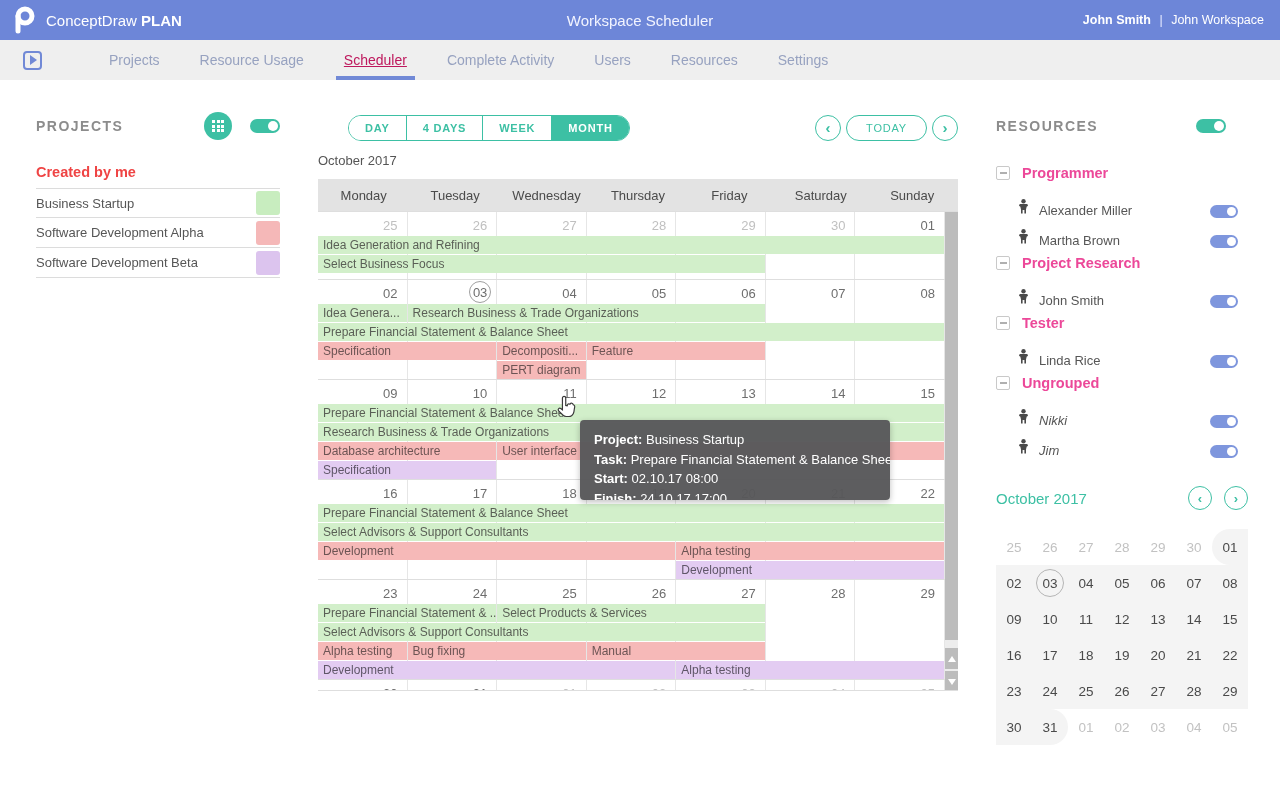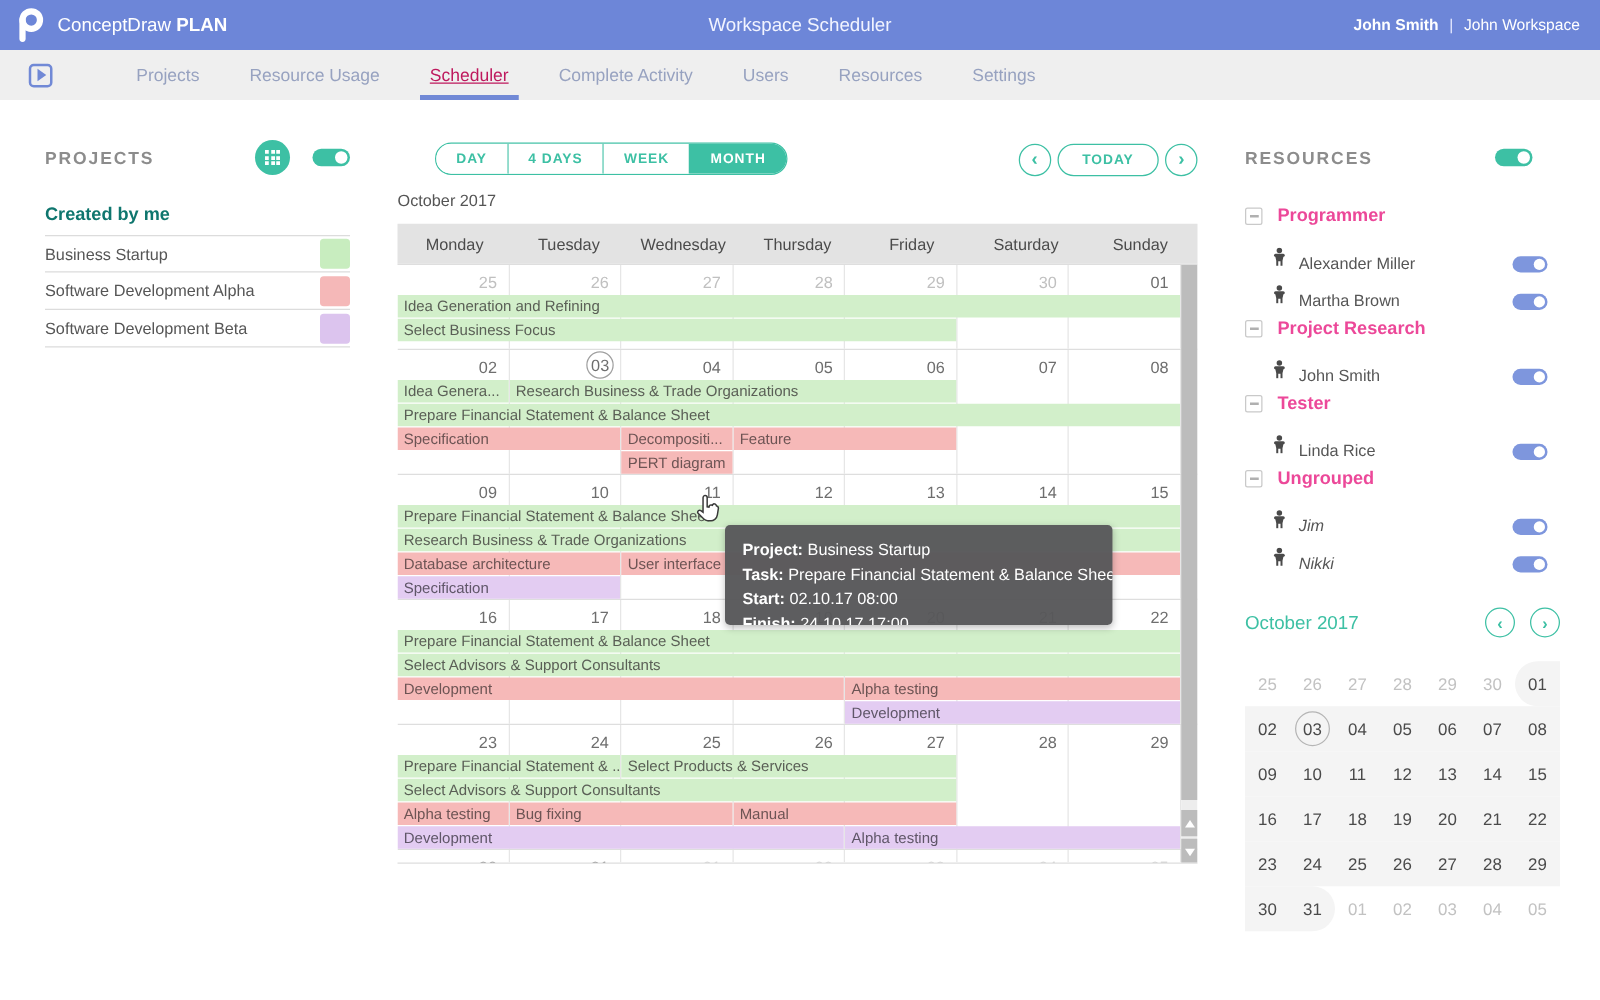--- a/index.html
+++ b/index.html
@@ -37,42 +37,42 @@
   .toggle { width:30px; height:14px; border-radius:8px; background:#3dc0a4;
     position:relative; cursor:pointer; }
   .toggle .knob { position:absolute; right:2px; top:2px; width:10px; height:10px;
     border-radius:50%; background:#fff; }
   .toggle.blue { width:28px; height:13px; background:#7e96dd; }
   .toggle.blue .knob { width:9px; height:9px; }
   .circle-btn { width:26px; height:26px; border:1px solid #3dc0a4; border-radius:50%;
     background:#fff; color:#3dc0a4; display:flex; align-items:center; justify-content:center;
     font-size:15px; font-weight:bold; cursor:pointer; line-height:1; }
   .pill-btn { height:26px; border:1px solid #3dc0a4; border-radius:13px; background:#fff;
-    color:#3dc0a4; font-size:11px; font-weight:bold; letter-spacing:0.8px;
+    color:#3dc0a4; font-size:11px; font-weight:normal; letter-spacing:0.8px;
     display:flex; align-items:center; padding:0 19px; cursor:pointer; }
 
   
   .projects { position:absolute; left:36px; top:112px; width:244px; }
   .panel-head { display:flex; align-items:center; height:28px; }
   .panel-title { font-size:14px; font-weight:bold; letter-spacing:1.5px; color:#8c8c8c; }
   .grid-btn { margin-left:auto; width:28px; height:28px; border-radius:50%;
     background:#3dc0a4; display:flex; align-items:center; justify-content:center; cursor:pointer;}
   .grid-glyph { display:grid; grid-template-columns:repeat(3,3px); grid-gap:1.5px; }
   .grid-glyph i { width:3px; height:3px; background:#fff; }
   .projects .toggle { margin-left:18px; }
-  .group-label { margin-top:24px; font-size:14.5px; font-weight:bold; color:#0f766e; }
+  .group-label { margin-top:24px; font-size:14.5px; font-weight:bold; color:#ef4444; }
   .proj-list { margin-top:8px; }
   .proj-row { height:30px; display:flex; align-items:center;
     border-bottom:1px solid #dcdcdc; font-size:13px; color:#565656; }
   .proj-row:first-child { border-top:1px solid #dcdcdc; }
   .swatch { margin-left:auto; width:24px; height:24px; border-radius:3px; }
 
   
   .sched { position:absolute; left:318px; top:114px; width:640px; }
-  .controls { display:flex; height:27px; }
+  .controls { display:flex; align-items:center; height:27px; }
   .segmented { display:flex; height:26px; border:1px solid #3dc0a4; border-radius:13px;
     overflow:hidden; margin-left:30px; }
   .seg { padding:0 16px; display:flex; align-items:center; font-size:11px; font-weight:bold;
     letter-spacing:0.8px; color:#3dc0a4; border-right:1px solid #3dc0a4; cursor:pointer;
     background:#fff; }
   .seg:last-child { border-right:none; }
   .seg.active { background:#3dc0a4; color:#fff; }
   .nav-ctrls { margin-left:auto; display:flex; align-items:center; }
   .nav-ctrls .pill-btn { margin:0 5px; }
   .month-label { margin-top:12px; font-size:13px; color:#555; }
@@ -523,32 +523,32 @@
             <i></i>
           </span>
           <span class="g-label">Ungrouped</span>
         </div>
         <div class="res-member">
           <span><svg class="person" viewBox="0 0 11 15">
               <circle cx="5.5" cy="2.3" r="2.2" fill="#4a4a4a"></circle>
               <path d="M2 6.2 h7 l-1 4.3 v4 h-1.6 v-3.6 h-1.8 v3.6 H3 v-4 z" fill="#4a4a4a"></path>
               <rect x="1.2" y="5" width="8.6" height="2.4" rx="1.2" fill="#4a4a4a"></rect>
             </svg></span>
-          <span class="m-label it">Jim</span>
+          <span class="m-label it">Nikki</span>
           <div class="toggle blue">
             <span class="knob"></span>
           </div>
         </div>
         <div class="res-member">
           <span><svg class="person" viewBox="0 0 11 15">
               <circle cx="5.5" cy="2.3" r="2.2" fill="#4a4a4a"></circle>
               <path d="M2 6.2 h7 l-1 4.3 v4 h-1.6 v-3.6 h-1.8 v3.6 H3 v-4 z" fill="#4a4a4a"></path>
               <rect x="1.2" y="5" width="8.6" height="2.4" rx="1.2" fill="#4a4a4a"></rect>
             </svg></span>
-          <span class="m-label it">Nikki</span>
+          <span class="m-label it">Jim</span>
           <div class="toggle blue">
             <span class="knob"></span>
           </div>
         </div>
       </div>
   </div>
 
   <div class="minical">
     <div class="minical-head">
       <span class="minical-title">October 2017</span>

